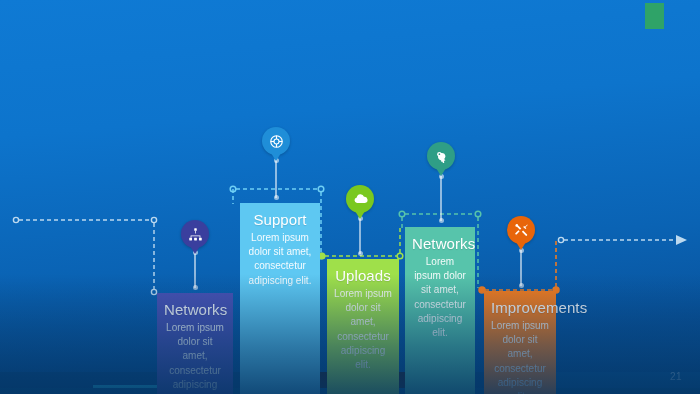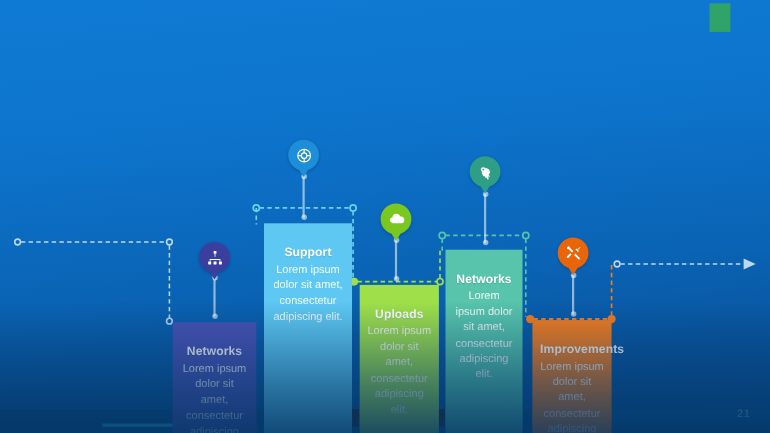--- a/index.html
+++ b/index.html
@@ -37,24 +37,24 @@
   .strip { position: absolute; bottom: 0; }
 
   
   .bar {
     position: absolute;
     padding: 0 7px;
     text-align: center;
     color: #ffffff;
   }
   .bar-title {
-    font-size: 11px;
-    font-weight: bold;
+    font-size: 15px;
+    font-weight: normal;
     letter-spacing: 0.1px;
-    margin-top: 21px;
+    margin-top: 8px;
     text-shadow: 0 1px 1px rgba(0,0,0,0.12);
   }
   .bar-body {
     font-size: 10px;
     line-height: 1.42;
     margin-top: 3px;
     color: rgba(255,255,255,0.93);
   }
 
   

